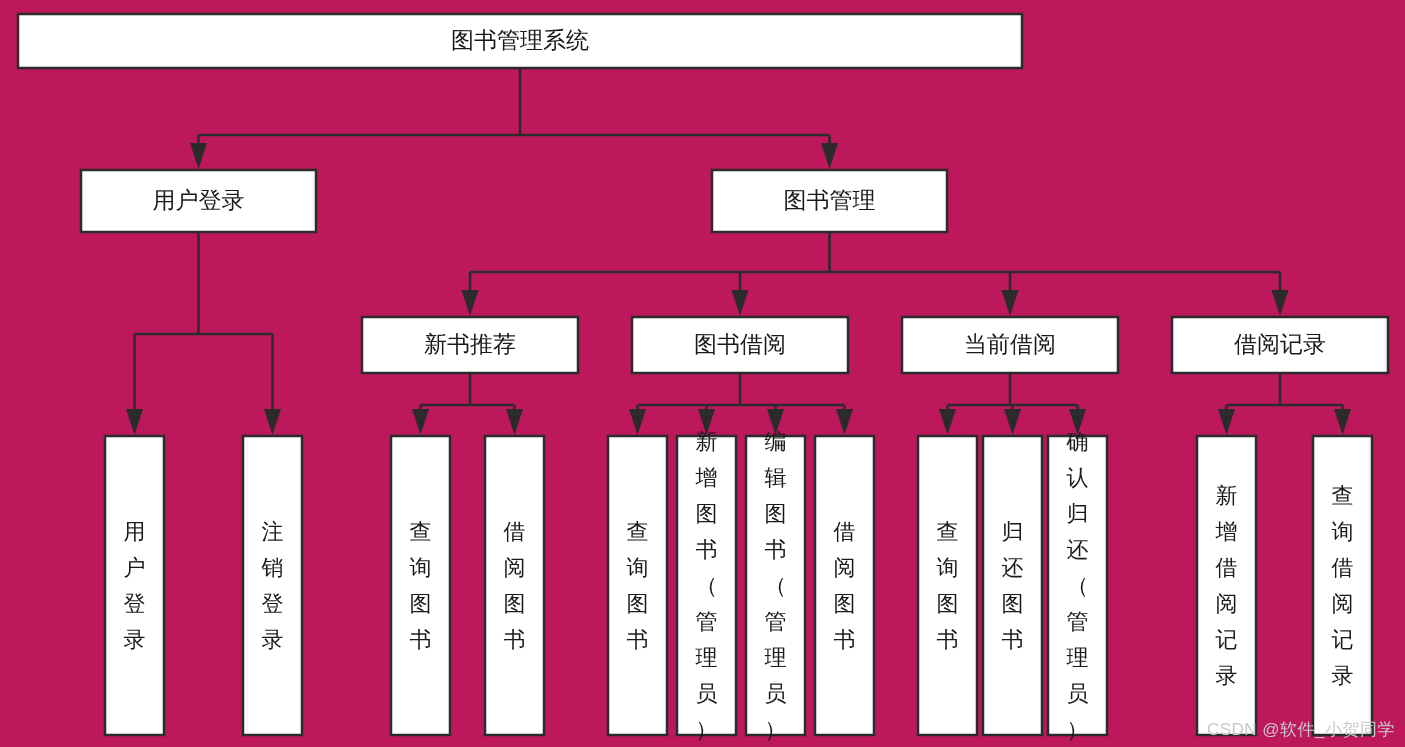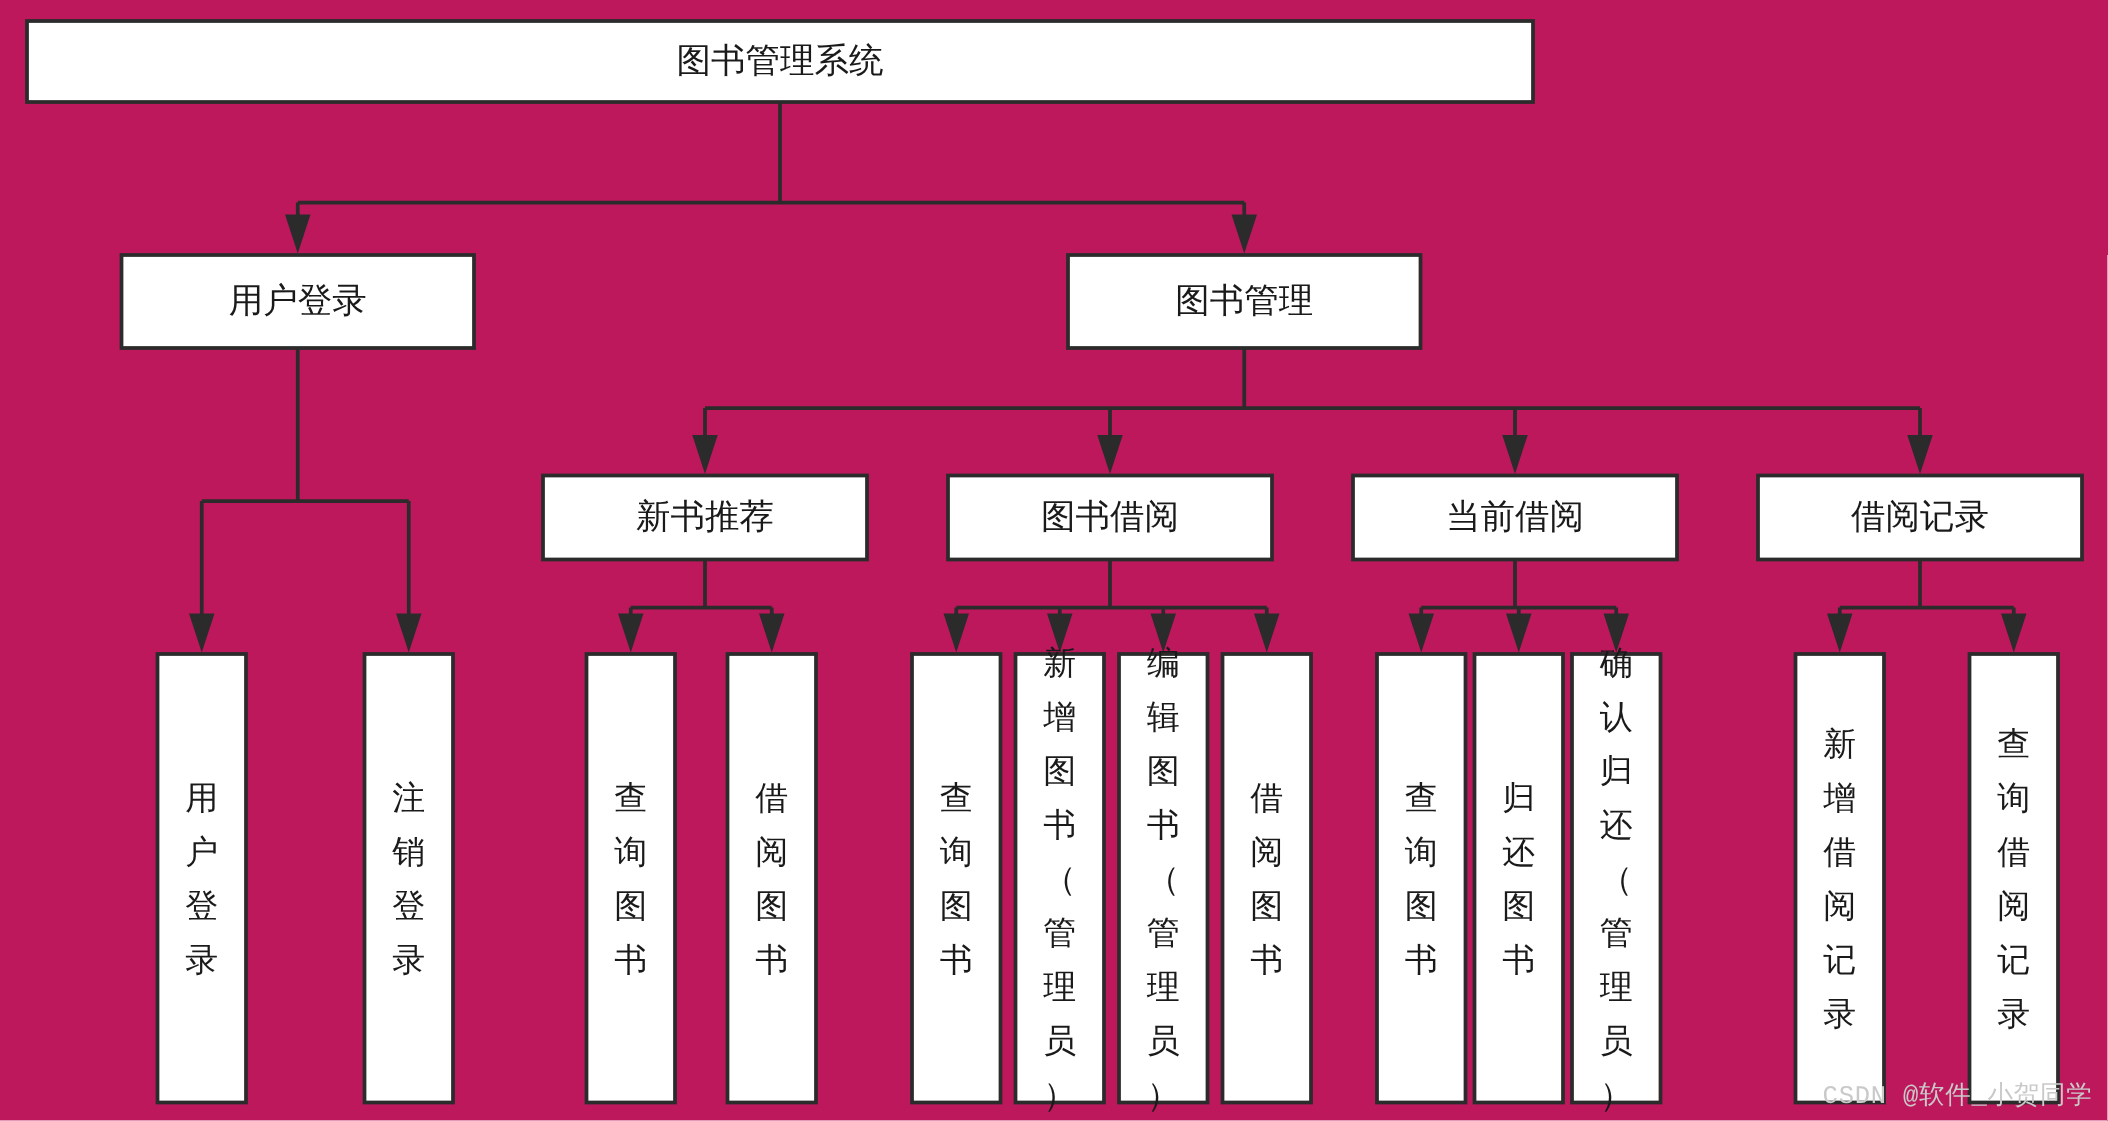--- a/index.html
+++ b/index.html
@@ -51,21 +51,21 @@
   .node-label-v {
     font-family: "Liberation Sans", "DejaVu Sans", sans-serif;
     font-size: 22px;
     fill: #1a1a1a;
     text-anchor: middle;
   }
   .watermark {
     position: absolute;
     right: 10px;
     bottom: 6px;
-    font-family: Liberation Mono, monospace;
+    font-family: Liberation Sans, sans-serif;
     font-size: 17px;
     color: #c9c9c9;
     white-space: nowrap;
     letter-spacing: 0.5px;
     user-select: none;
   }
 </style>
 </head>
 <body>
 

